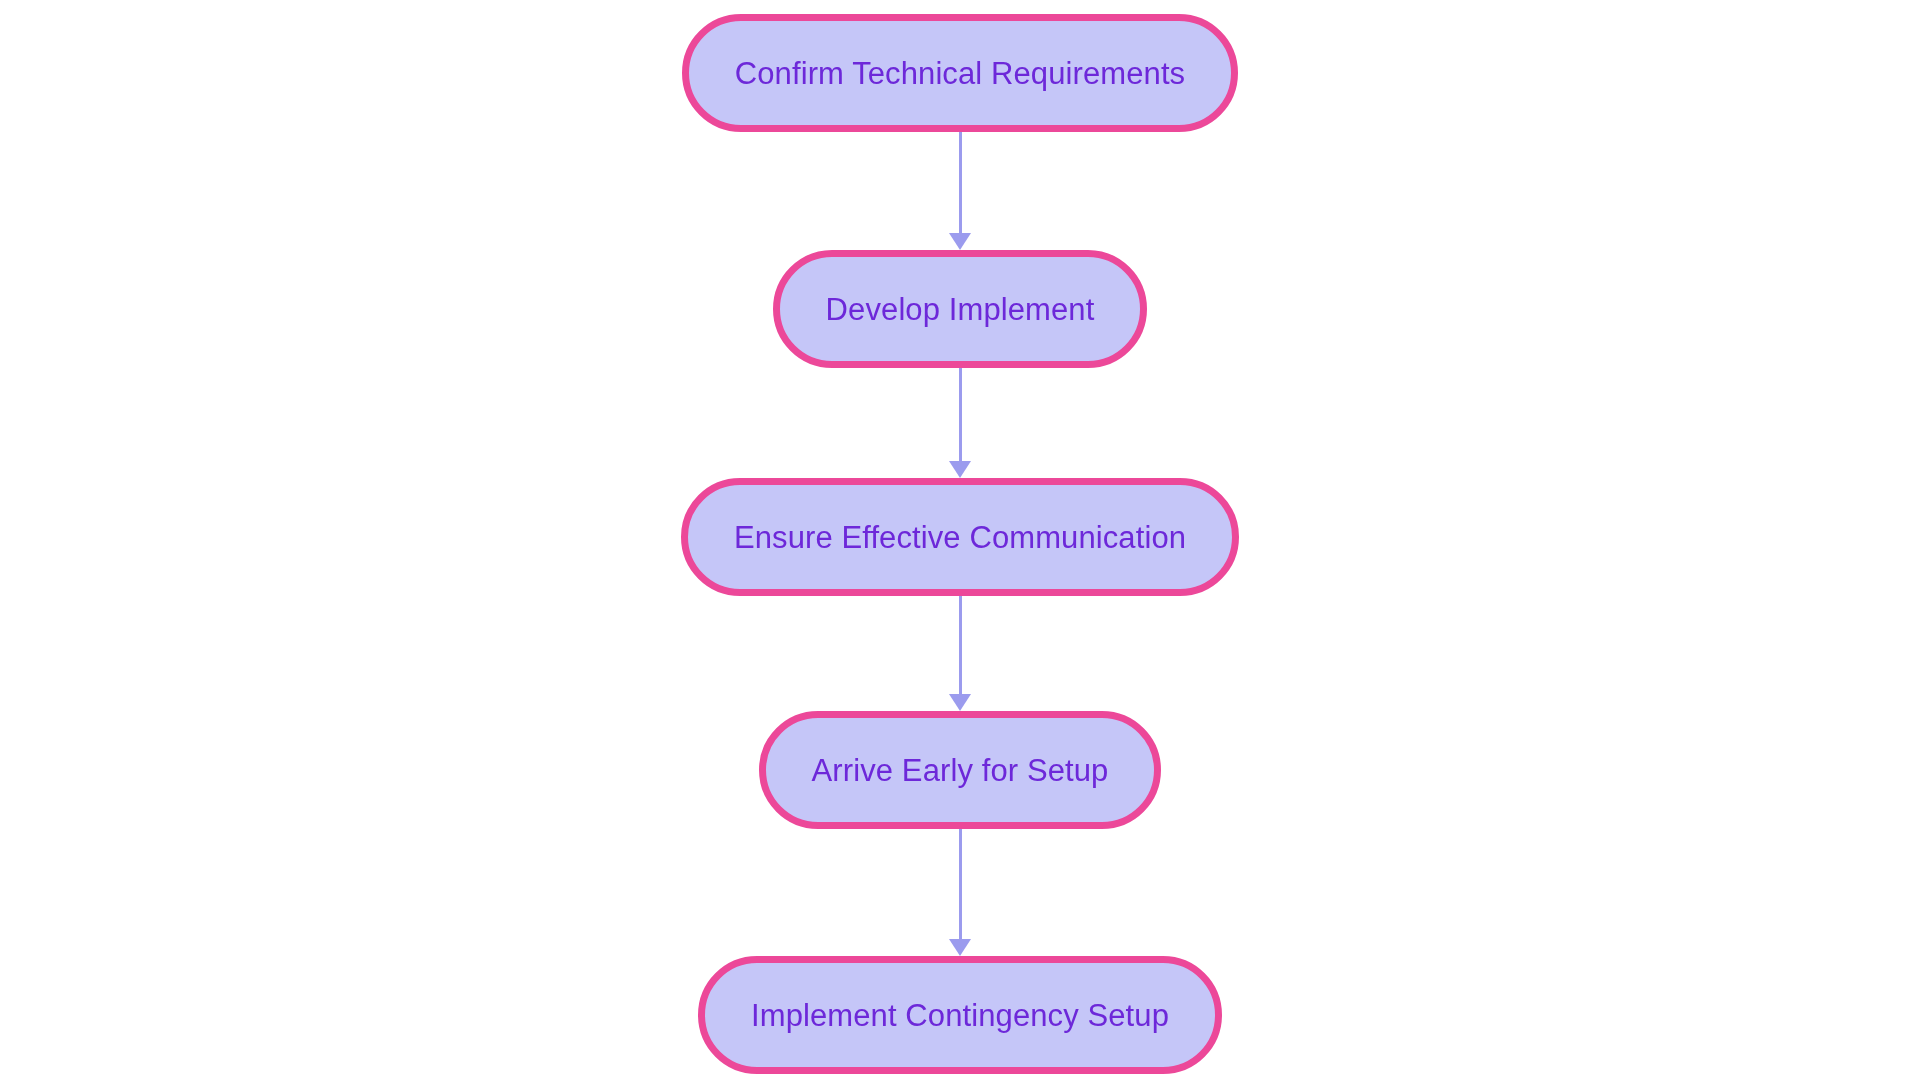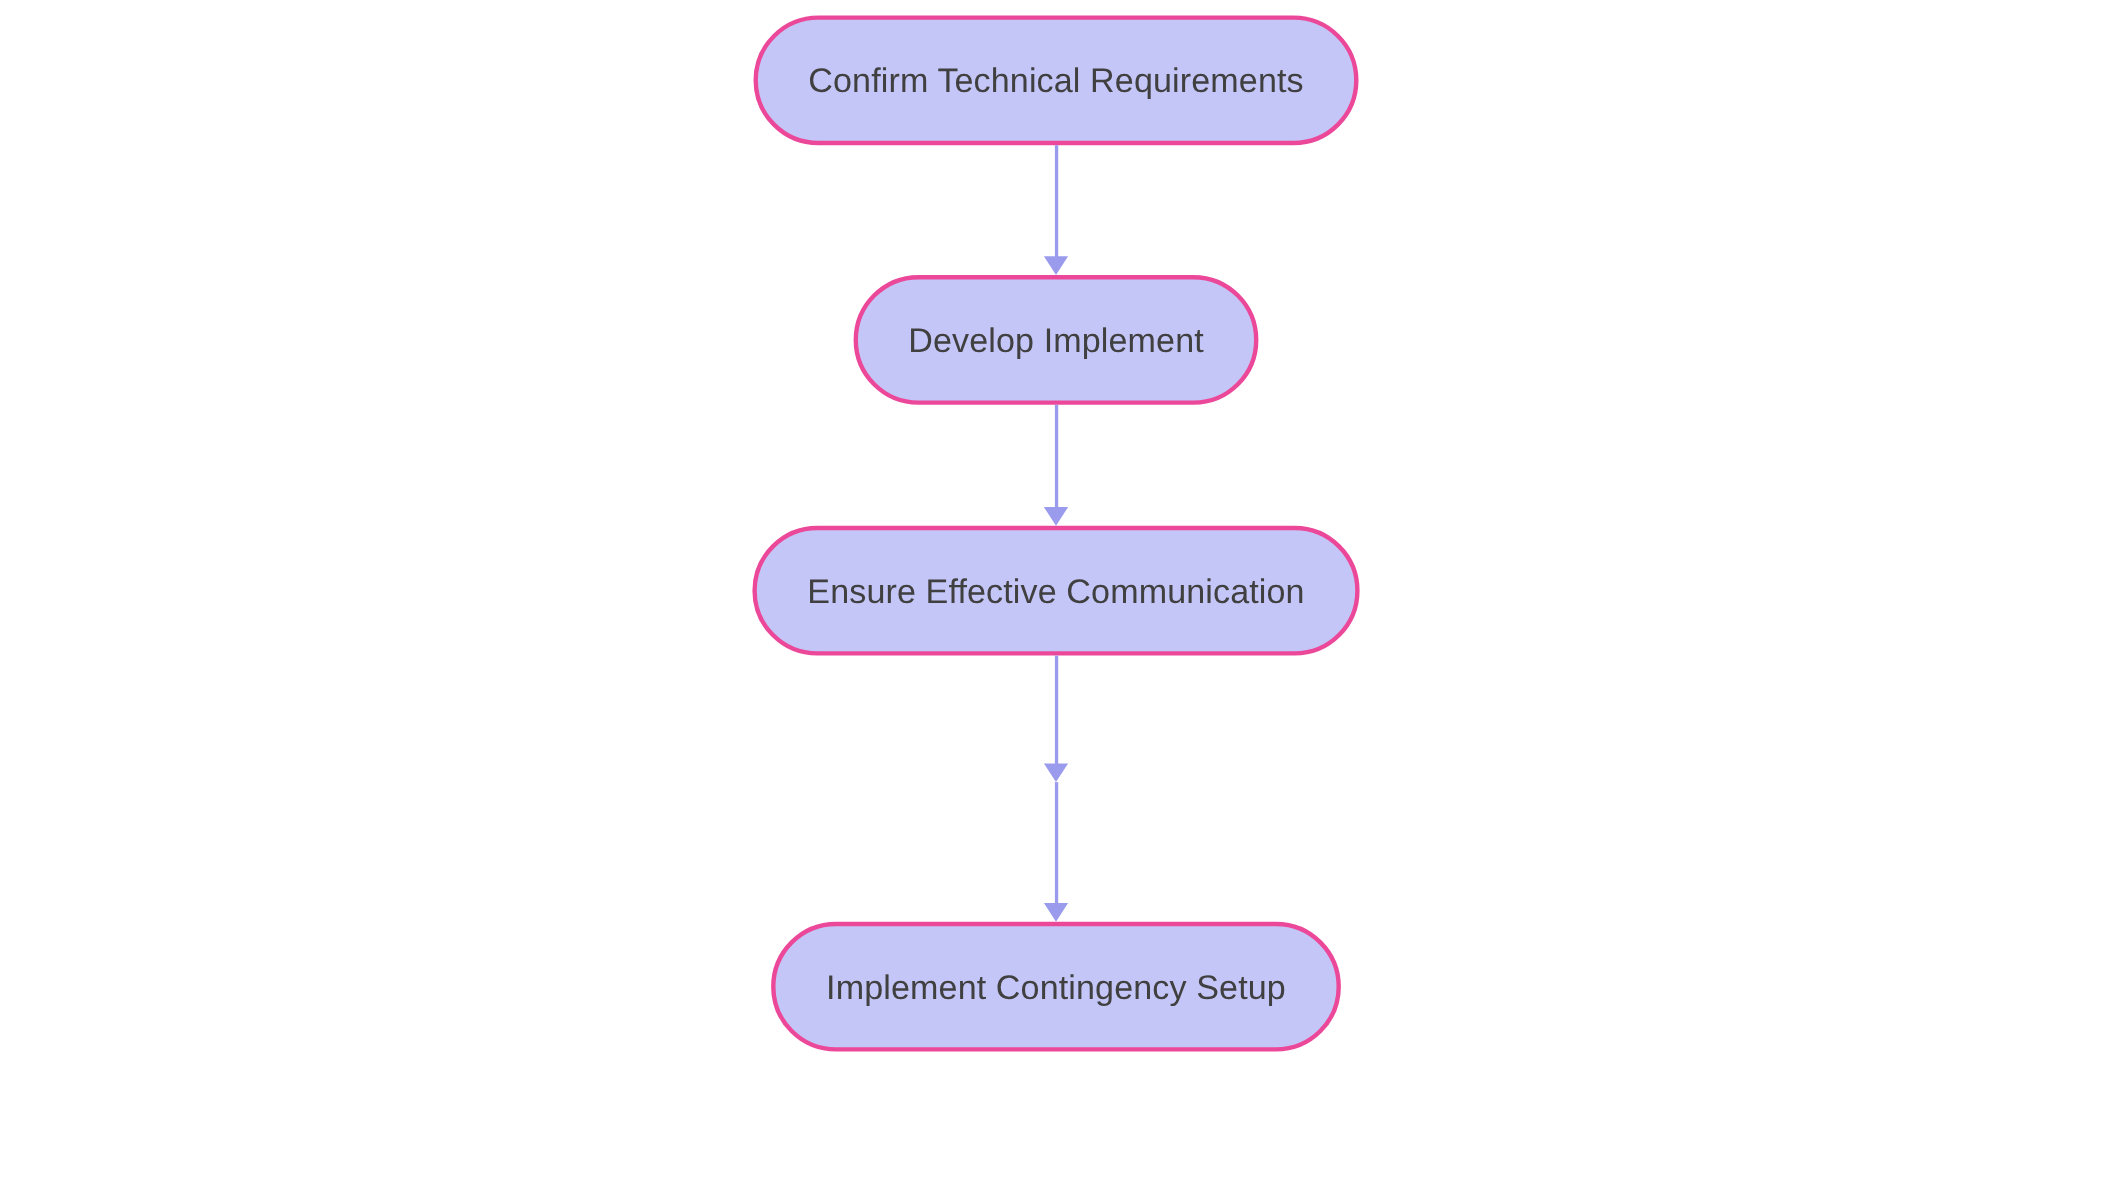--- a/index.html
+++ b/index.html
@@ -28,23 +28,23 @@
     display: flex;
     flex-direction: column;
     align-items: center;
   }
   .node {
     box-sizing: border-box;
     display: flex;
     align-items: center;
     justify-content: center;
     background: #c5c6f8;
-    border: 4px solid #ec4899;
+    border: 7px solid #ec4899;
     border-radius: 999px;
-    color: #404040;
+    color: #6d28d9;
     font-size: 31px;
     font-weight: 400;
     letter-spacing: 0.1px;
     white-space: nowrap;
     height: 118px;
     padding: 0 46px;
   }
   .node-label {
     display: block;
     line-height: 1;
@@ -106,20 +106,23 @@
 
     <div class="node">
       <span class="node-label">Ensure Effective Communication</span>
     </div>
 
     <div class="connector gap-3">
       <div class="connector-line"></div>
       <div class="connector-head"></div>
     </div>
 
+    <div class="node">
+      <span class="node-label">Arrive Early for Setup</span>
+    </div>
 
     <div class="connector gap-4">
       <div class="connector-line"></div>
       <div class="connector-head"></div>
     </div>
 
     <div class="node">
       <span class="node-label">Implement Contingency Setup</span>
     </div>
 

